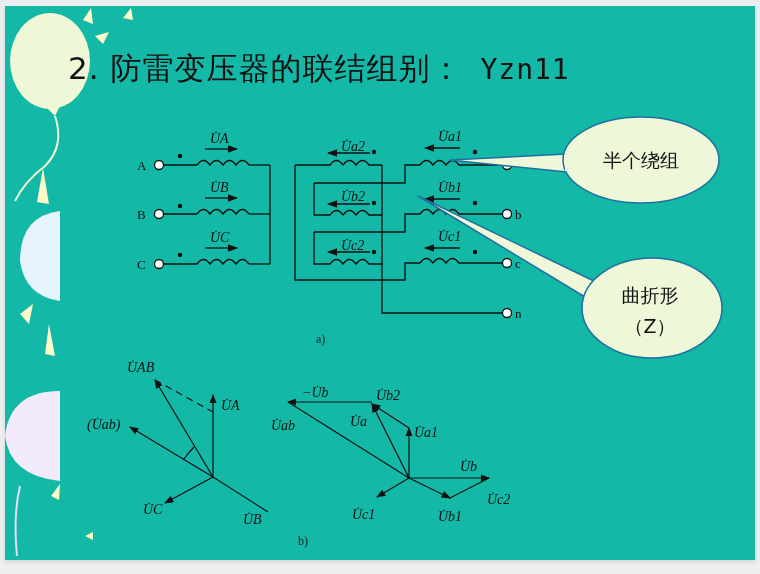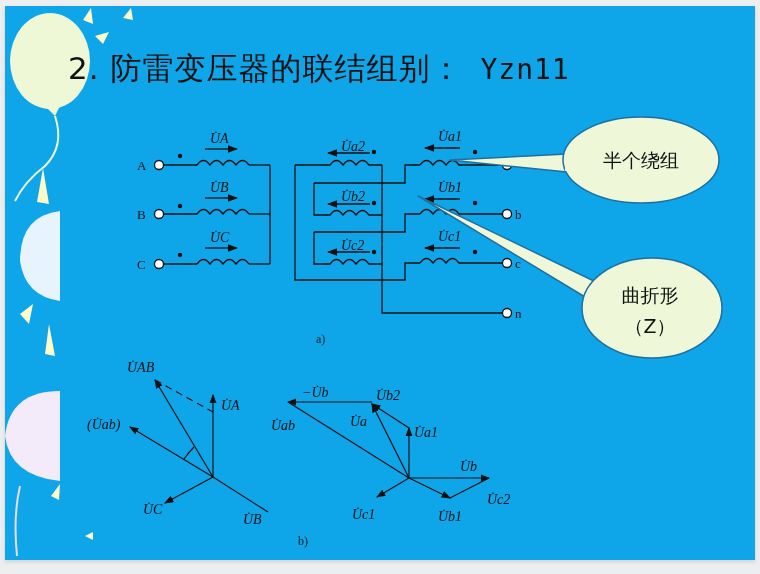--- a/index.html
+++ b/index.html
@@ -1,17 +1,17 @@
 <!DOCTYPE html>
 <html><head>
 <meta charset="utf-8">
 <style>
   html, body { margin:0; padding:0; }
   body { width:760px; height:574px; background:#eceef0; position:relative; overflow:hidden; font-family:"DejaVu Sans", sans-serif; }
-  .slide { position:absolute; left:5px; top:6px; width:750px; height:554px; background:#0ea5e9; box-shadow:0 2px 4px rgba(0,0,0,0.12); overflow:hidden; }
+  .slide { position:absolute; left:5px; top:6px; width:750px; height:554px; background:#14b8a6; box-shadow:0 2px 4px rgba(0,0,0,0.12); overflow:hidden; }
   .bg { position:absolute; left:0; top:0; }
   .title { position:absolute; left:63px; top:42px; font-size:31px; color:#111; letter-spacing:1px; white-space:nowrap; font-family:"DejaVu Sans", sans-serif; }
   .title .sub { margin-left:18px; font-family:"DejaVu Sans Mono", monospace; font-size:28px; }
   svg.diag { position:absolute; left:0; top:0; }
   .lbl { font-family:"Liberation Serif", serif; font-size:13px; fill:#111; }
   .lbl-i { font-family:"Liberation Serif", serif; font-size:14px; font-style:italic; fill:#111; }
   .cap { font-family:"Liberation Serif", serif; font-size:12px; fill:#222; }
   .callout { font-family:"DejaVu Sans", sans-serif; font-size:19px; fill:#111; }
 </style>
 </head>

